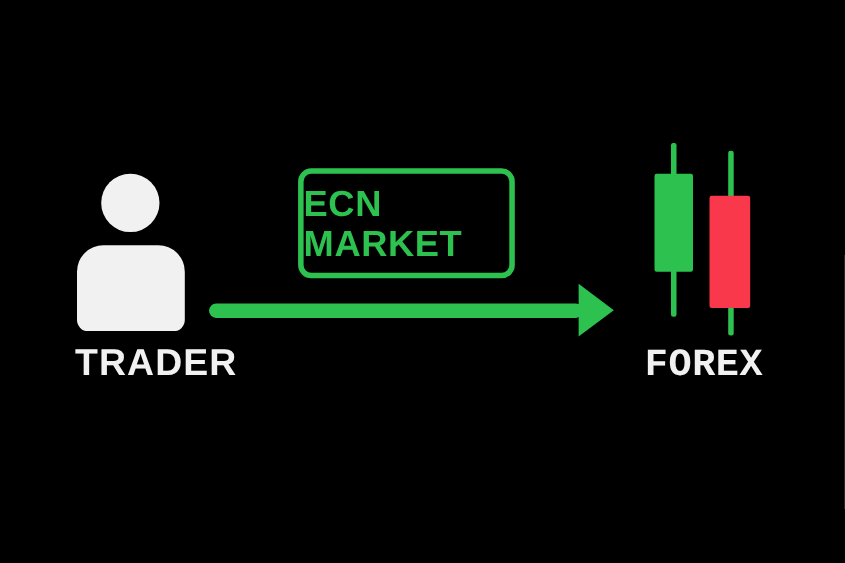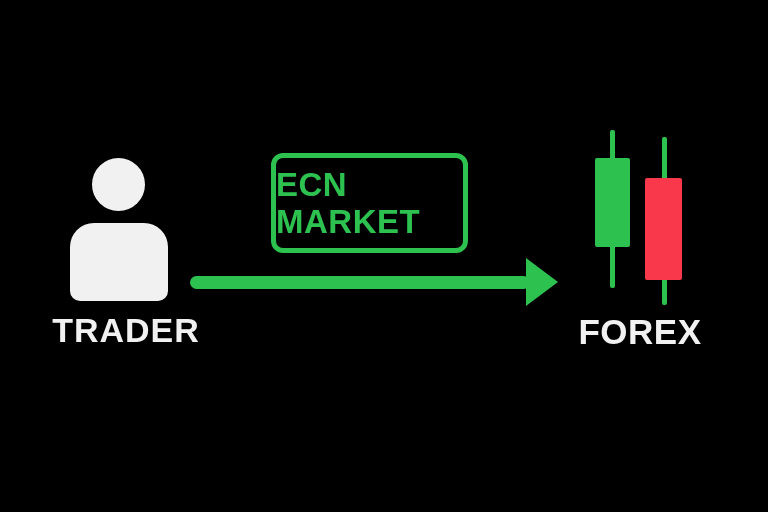--- a/index.html
+++ b/index.html
@@ -16,21 +16,21 @@
     width:53px;height:53px;border-radius:50%;
     background:var(--text-white,#f1f1f1);
   }
   .person-body{
     position:absolute;left:70px;top:223px;
     width:98px;height:78px;
     border-radius:24px 24px 10px 10px;
     background:var(--text-white,#f1f1f1);
   }
   .trader-label{
-    position:absolute;left:16px;top:312px;width:220px;
+    position:absolute;left:32px;top:312px;width:220px;
     text-align:center;
     color:var(--text-white,#f1f1f1);
     font-size:34px;font-weight:bold;letter-spacing:1px;
     line-height:36px;
   }
   
   .broker-box{
     position:absolute;left:271px;top:153px;
     width:197px;height:100px;
     box-sizing:border-box;
@@ -70,21 +70,21 @@
     left:645px;top:178px;width:37px;height:102px;
     background:var(--candle-red,#f9394b);
   }
   .market-label{
     position:absolute;left:520px;top:311px;width:240px;
     text-align:center;
     color:var(--text-white,#f1f1f1);
     font-size:35px;font-weight:bold;letter-spacing:0.5px;
     line-height:42px;
   }
-  .market-label span{display:block;}
+  .market-label span{display:block;font-family:Liberation Mono, monospace;}
 </style>
 </head>
 <body>
 
 <div class="canvas">
 
   <div>
     <div class="person-head"></div>
     <div class="person-body"></div>
   </div>

